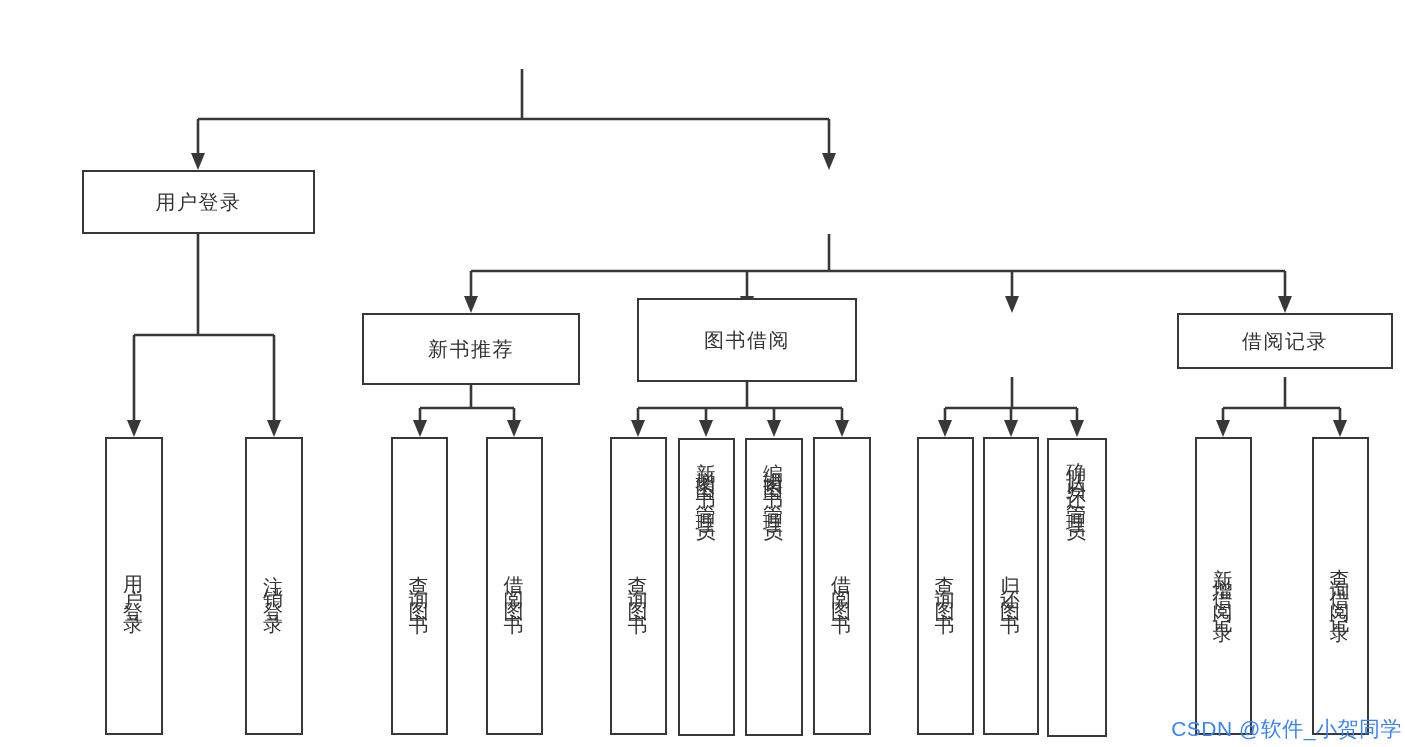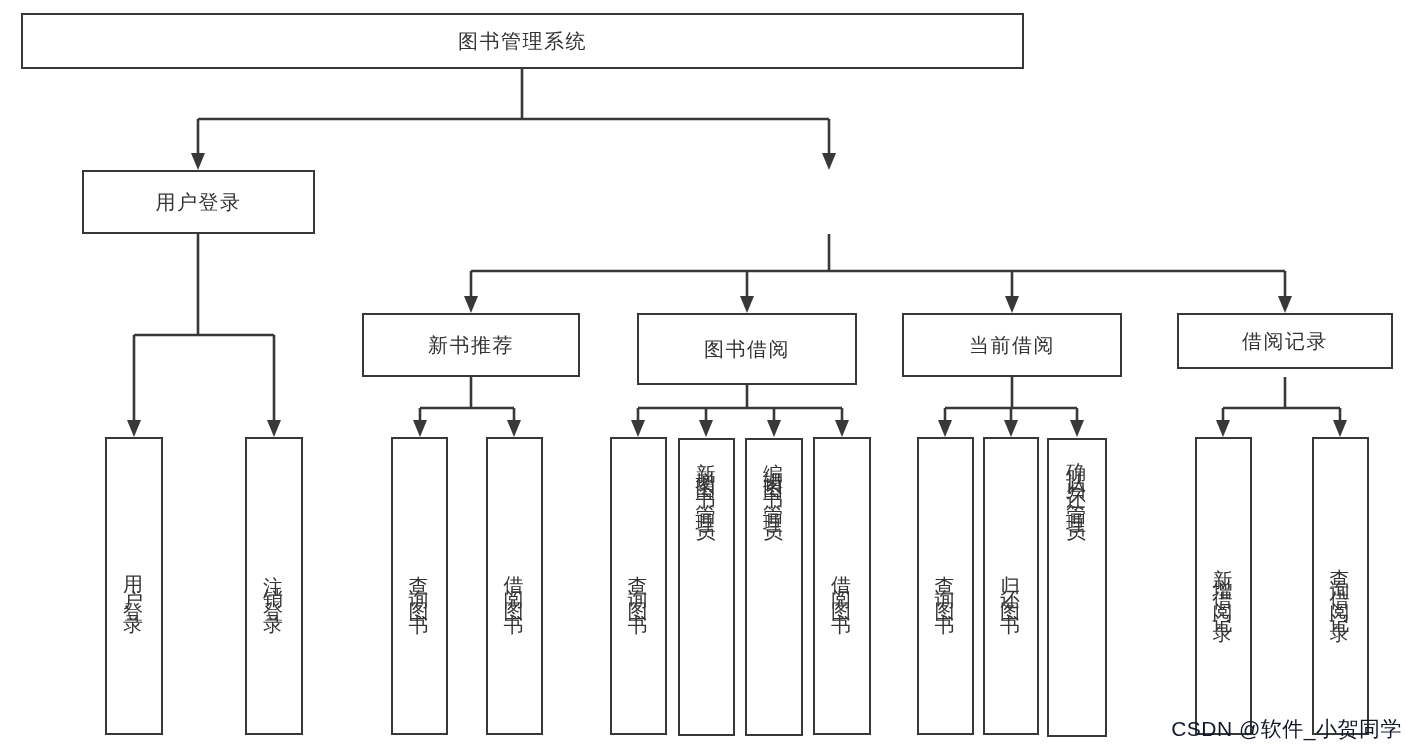--- a/index.html
+++ b/index.html
@@ -35,21 +35,21 @@
   #wires{
     position:absolute;left:0;top:0;width:1405px;height:747px;
     pointer-events:none;
   }
   #wires path{stroke:#383838;stroke-width:2.6;fill:none;}
   #wires polygon{fill:#383838;stroke:none;}
   .watermark{
     position:absolute;
     right:3px;bottom:4px;
     font-size:21px;
-    color:#0f172a;
+    color:#3b82f6;
     letter-spacing:0.5px;
     z-index:5;
   }
 </style>
 </head>
 <body>
 
 <div id="canvas">
 
   <svg id="wires" viewBox="0 0 1405 747">
@@ -88,36 +88,30 @@
       <polygon points="1004,420 1018,420 1011,437"></polygon>
       <polygon points="1070,420 1084,420 1077,437"></polygon>
     </g>
     <g>
       <path d="M1285 377 V408 M1223 408 H1340 M1223 408 V421 M1340 408 V421"></path>
       <polygon points="1216,420 1230,420 1223,437"></polygon>
       <polygon points="1333,420 1347,420 1340,437"></polygon>
     </g>
   </svg>
 
-  <div class="node h" style="left:21px;top:13px;width:1003px;height:56px">
-    <span>图书管理系统</span>
-  </div>
 
   <div class="node h" style="left:82px;top:170px;width:233px;height:64px">
     <span>用户登录</span>
   </div>
 
-  <div class="node h" style="left:362px;top:313px;width:218px;height:64px">
+  <div class="node h" style="left:362px;top:313px;width:218px;height:72px">
     <span>新书推荐</span>
   </div>
-  <div class="node h" style="left:637px;top:313px;width:220px;height:72px">
+  <div class="node h" style="left:637px;top:298px;width:220px;height:84px">
     <span>图书借阅</span>
-  </div>
-  <div class="node h" style="left:902px;top:313px;width:220px;height:64px">
-    <span>当前借阅</span>
   </div>
   <div class="node h" style="left:1177px;top:313px;width:216px;height:56px">
     <span>借阅记录</span>
   </div>
 
   <div class="node v" style="left:105px;top:437px;width:58px;height:298px">
     <span class="vtext">用户登录</span>
   </div>
   <div class="node v" style="left:245px;top:437px;width:58px;height:298px">
     <span class="vtext">注销登录</span>

